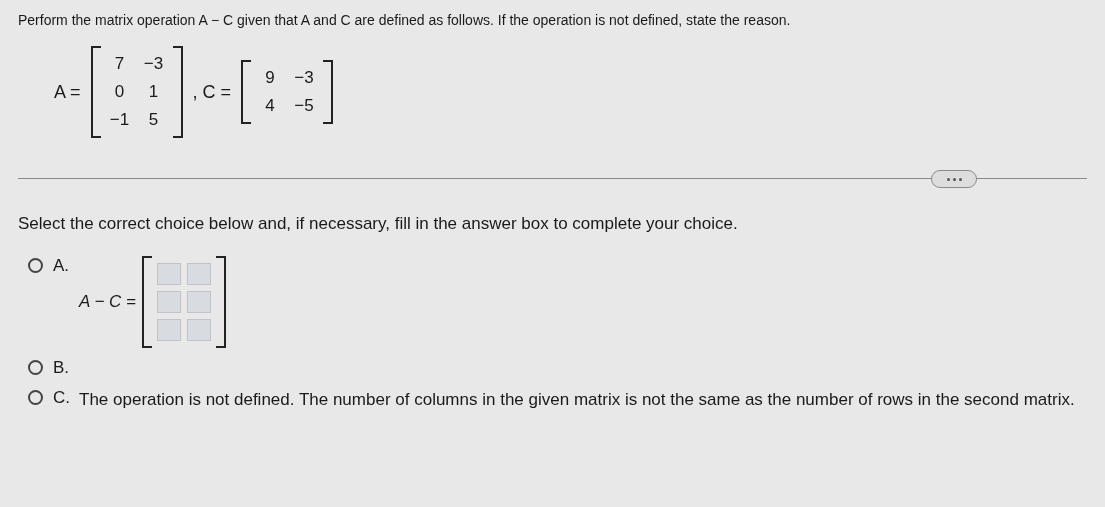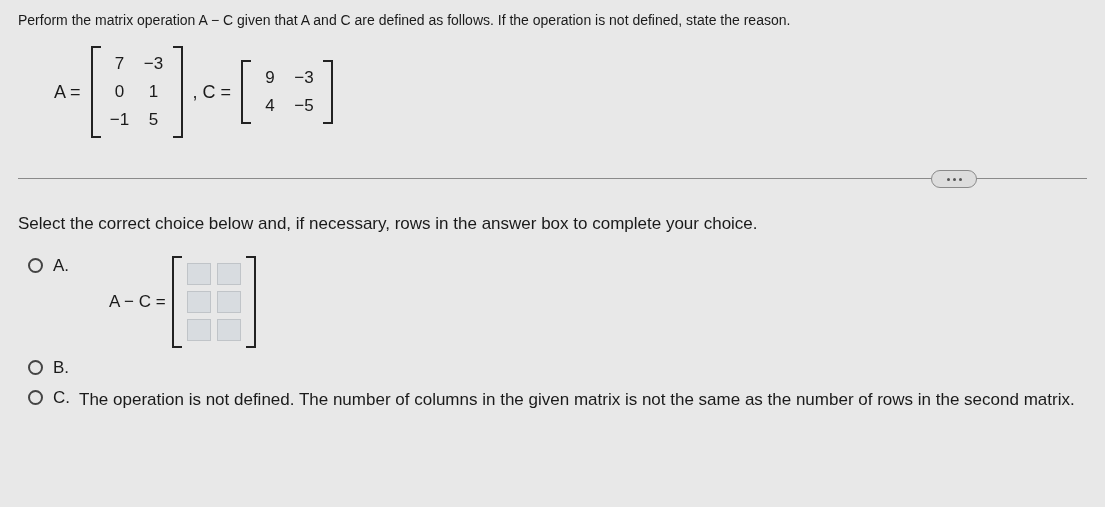--- a/index.html
+++ b/index.html
@@ -98,21 +98,21 @@
       margin-right: 10px;
       margin-top: 2px;
       flex-shrink: 0;
       cursor: pointer;
       background: transparent;
     }
     .choice-letter { margin-right: 6px; min-width: 20px; }
     .answer-matrix-wrap {
       display: flex;
       align-items: center;
-      margin-left: 30px;
+      font-style: italic;
     }
     .input-cell {
       width: 24px; height: 22px;
       background: #d8dce0;
       border: 1px solid #c0c4c8;
       margin: 2px 3px;
     }
     .input-grid {
       display: grid;
       grid-template-columns: repeat(2, 30px);
@@ -157,21 +157,21 @@
 
 <div class="divider-row">
   <div class="divider-line"></div>
   <div class="dots-pill">
     <span></span>
       <span></span>
       <span></span>
   </div>
 </div>
 
-<div class="instruction">Select the correct choice below and, if necessary, rows in the answer box to complete your choice.</div>
+<div class="instruction">Select the correct choice below and, if necessary, fill in the answer box to complete your choice.</div>
 
 <div class="choice">
   <div class="radio"></div>
   <div class="choice-letter">A.</div>
   <div class="answer-matrix-wrap">
     <span>A − C =</span>
     <span class="matrix" style="margin-left:6px;">
       <span class="bracket-col bracket-left"></span>
       <span class="input-grid">
         <span class="input-cell"></span>

